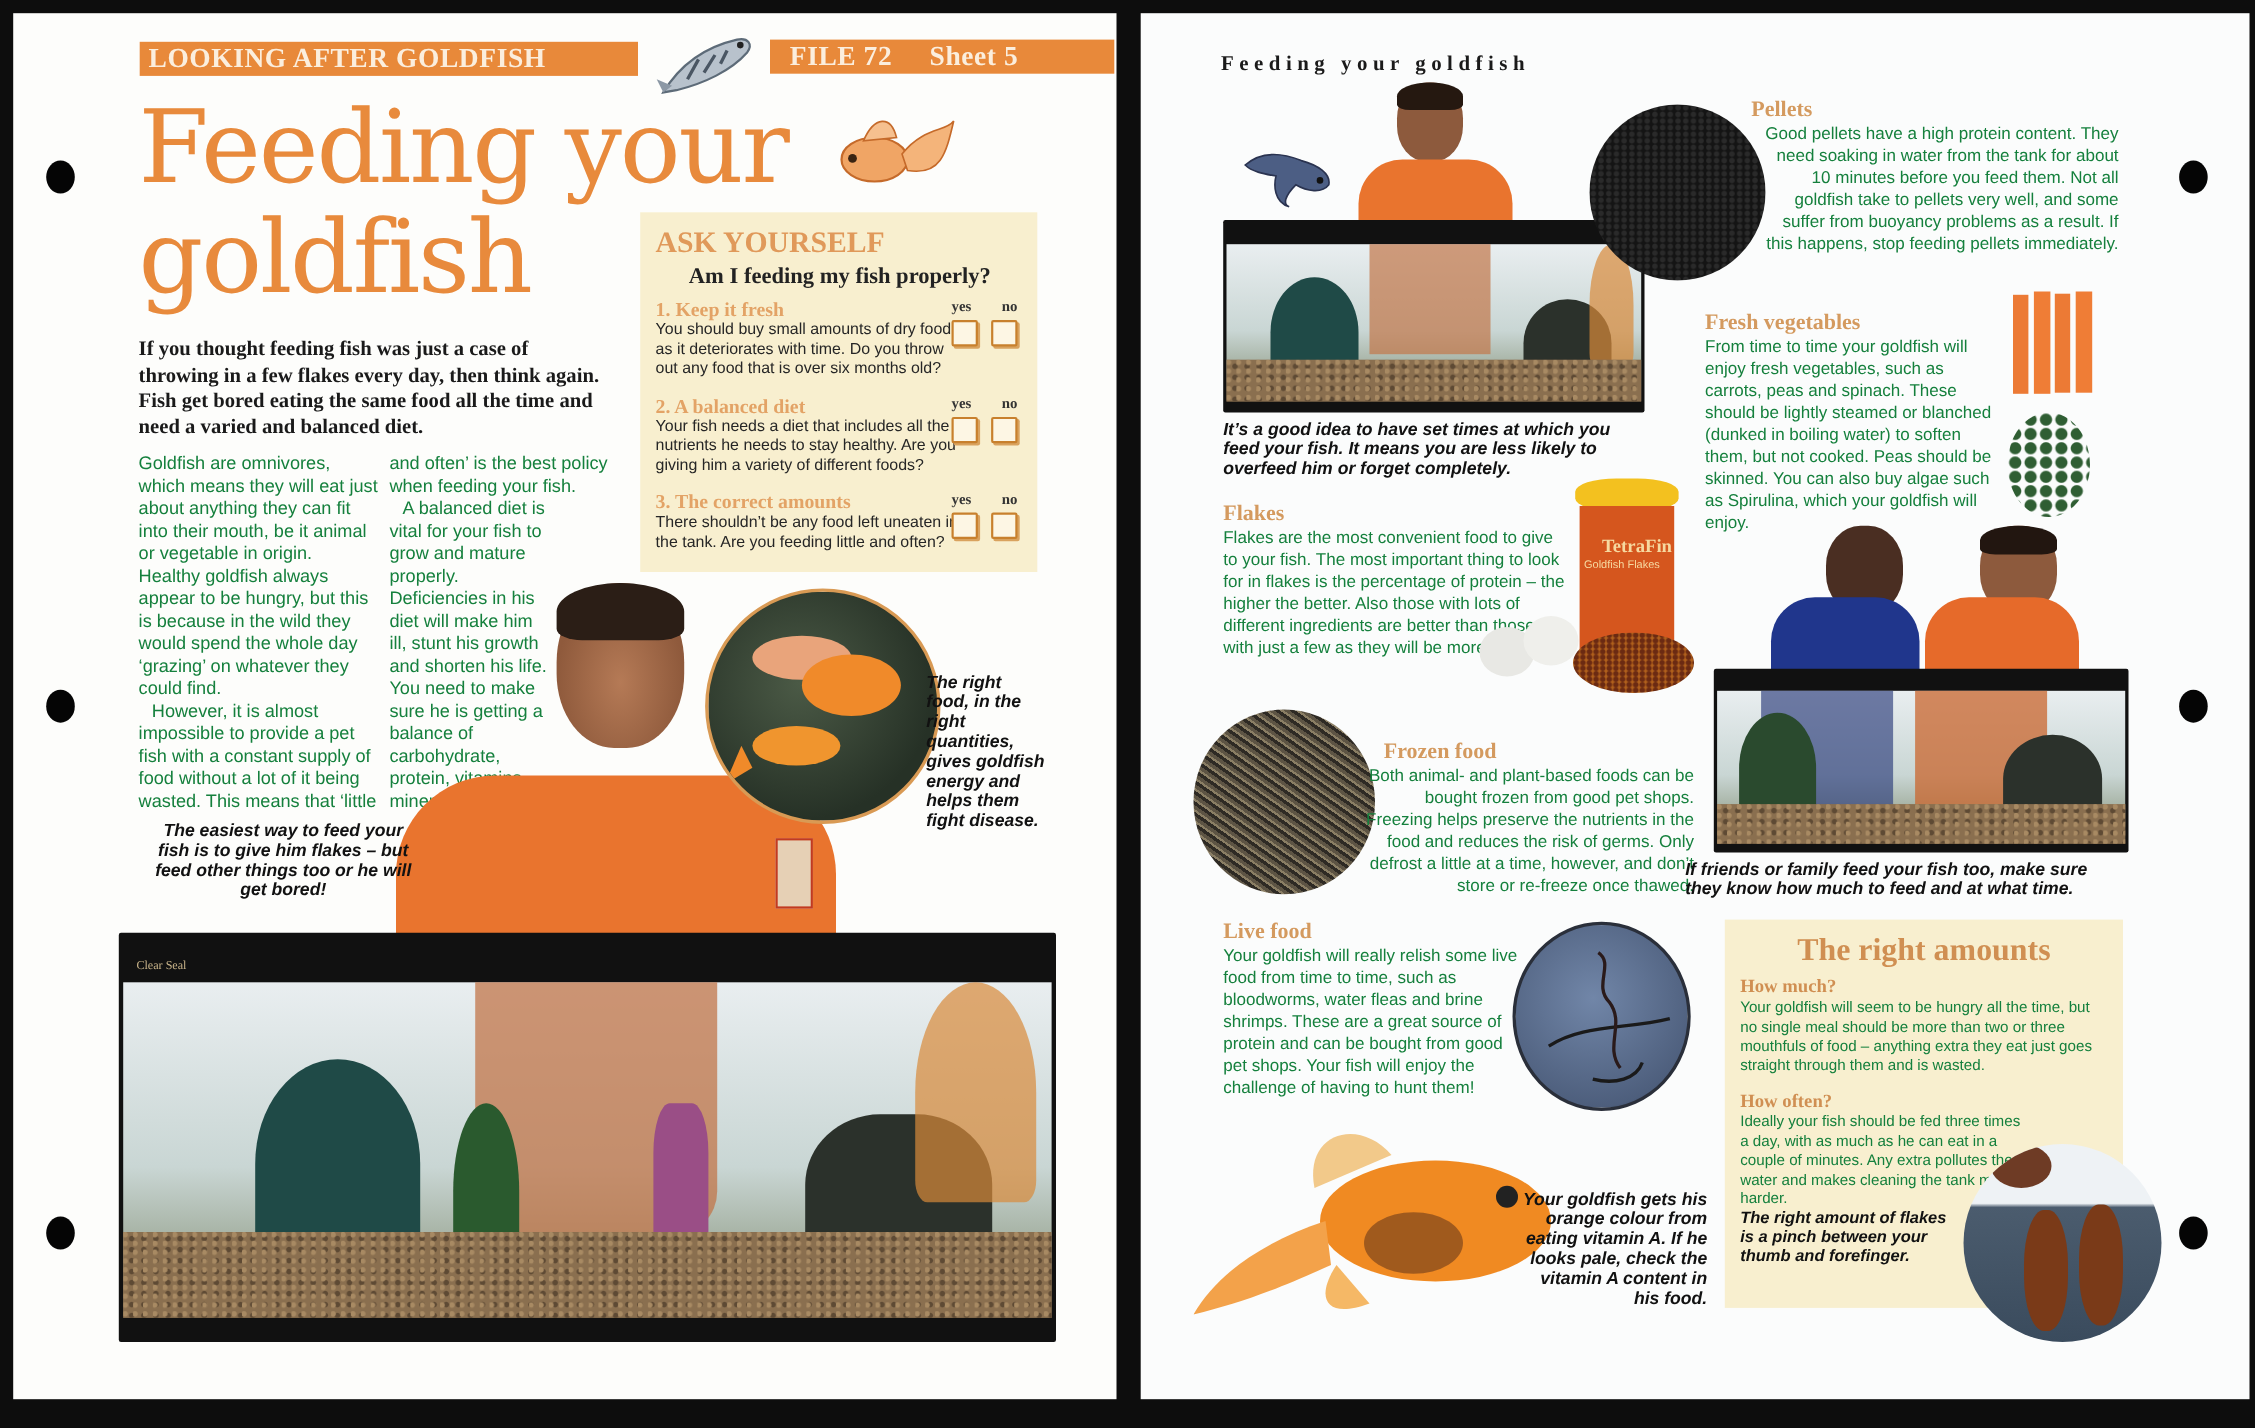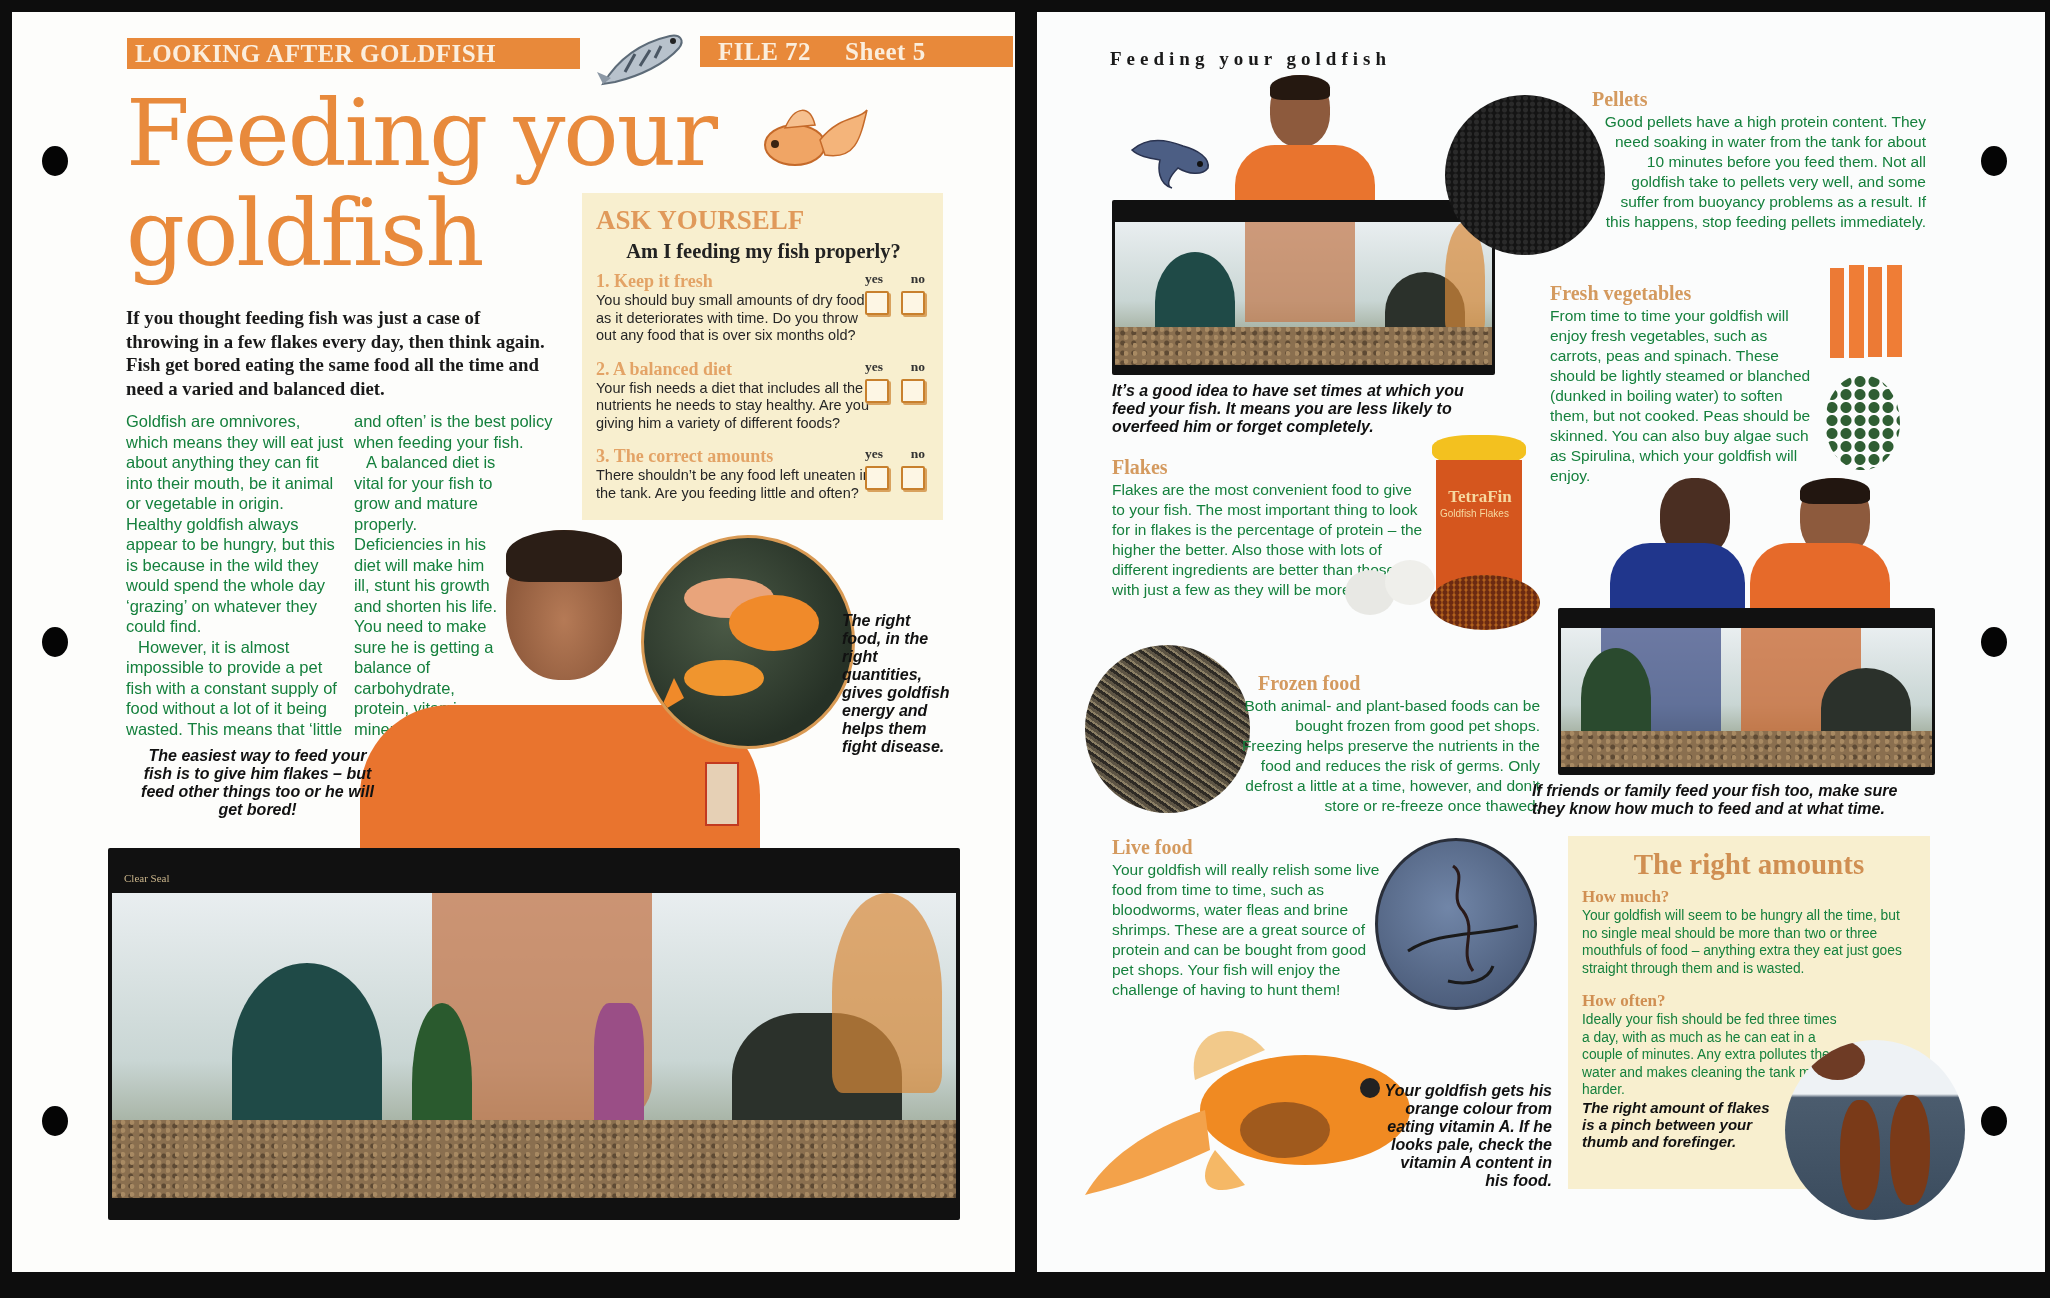--- a/index.html
+++ b/index.html
@@ -205,21 +205,21 @@
   <div class="abs" style="left:38px;top:2px;width:14px;height:90px;background:#ec7a35;"></div>
   <div class="abs" style="left:57px;top:0;width:15px;height:92px;background:#ef7d36;"></div>
 </div>
 <div class="circle-img" style="left:1825px;top:375px;width:75px;height:95px;background:radial-gradient(circle, #2f5e33 5px, transparent 6px);background-size:14px 13px;"></div>
 
 <div class="abs heading-o" style="left:1112px;top:456px;font-size:20px;">Flakes</div>
 <div class="abs body-text" style="left:1112px;top:480px;width:315px;font-size:15.5px;line-height:20px;">Flakes are the most convenient food to give to your fish. The most important thing to look for in flakes is the percentage of protein – the higher the better. Also those with lots of different ingredients are better than those with just a few as they will be more nutritious.</div>
 <div class="abs" style="left:1432px;top:435px;width:94px;height:170px;">
   <div class="abs" style="left:0;top:0;width:94px;height:30px;border-radius:40%;background:#f3c11f;"></div>
   <div class="abs" style="left:4px;top:25px;width:86px;height:145px;background:#d5561e;"></div>
-  <div class="abs serif" style="left:8px;top:52px;width:80px;text-align:center;color:#f6d9a0;font-weight:bold;font-size:17px;">TetraFin</div>
+  <div class="abs serif" style="left:8px;top:52px;width:80px;text-align:right;color:#f6d9a0;font-weight:bold;font-size:17px;">TetraFin</div>
   <div class="abs" style="left:8px;top:73px;width:80px;color:#f6d9a0;font-size:10px;">Goldfish Flakes</div>
 </div>
 <div class="abs" style="left:1345px;top:560px;width:200px;height:75px;">
   <div class="abs" style="left:0;top:10px;width:50px;height:45px;border-radius:50%;background:#e8e8e4;"></div>
   <div class="abs" style="left:40px;top:0;width:50px;height:45px;border-radius:50%;background:#efefeb;"></div>
   <div class="abs" style="left:85px;top:15px;width:110px;height:55px;border-radius:50%;background:radial-gradient(circle, #6b2a12 2px, #b0601c 3px);background-size:6px 5px;"></div>
 </div>
 
 <div class="circle-img" style="left:1085px;top:645px;width:165px;height:168px;background:repeating-linear-gradient(35deg, #5d5444 0 3px, #2e2a24 3px 6px, #8a7e64 6px 8px);"></div>
 <div class="abs heading-o" style="left:1258px;top:672px;font-size:20px;">Frozen food</div>

